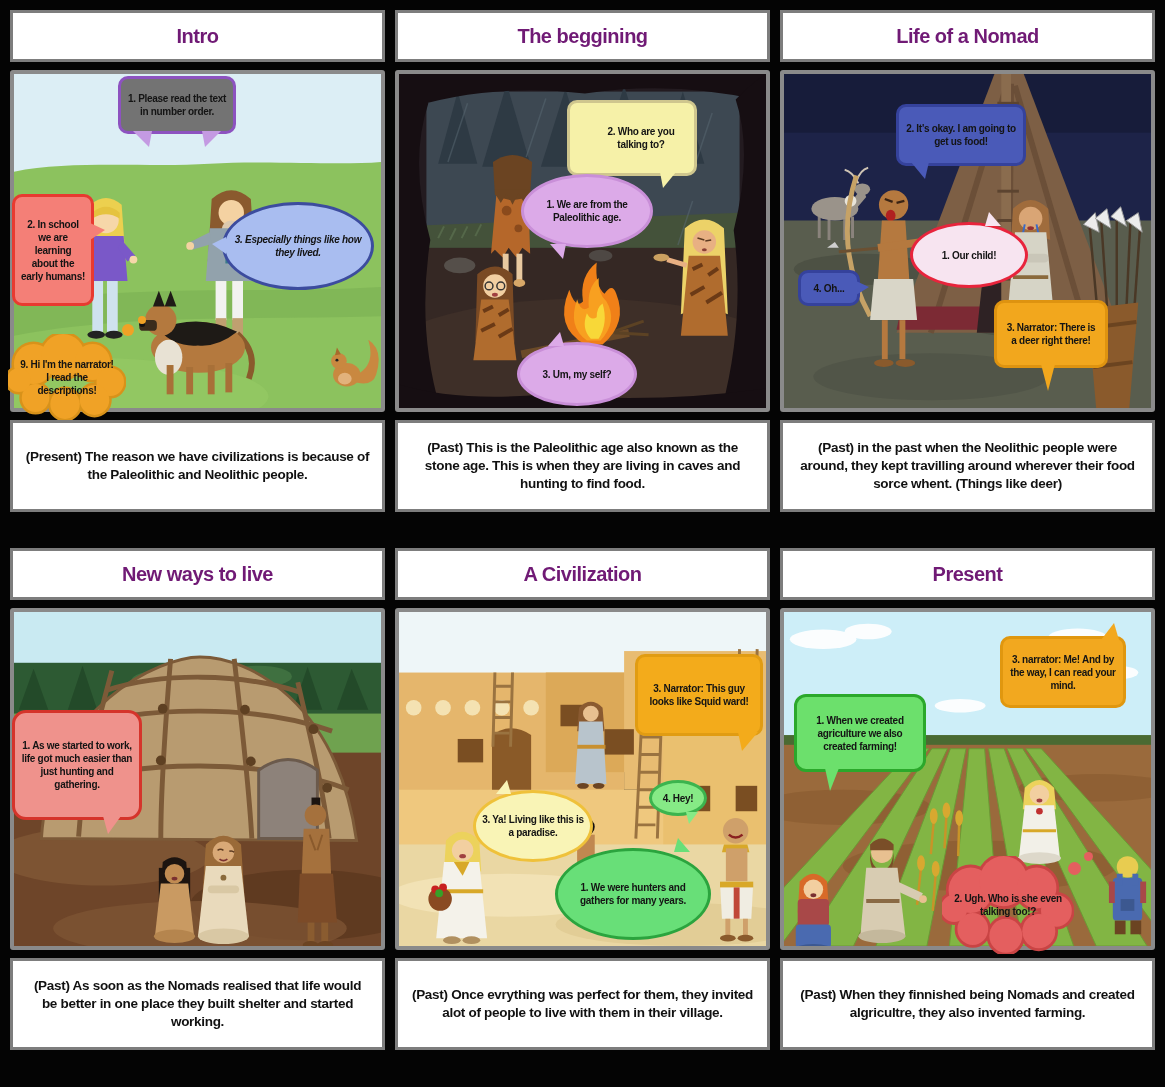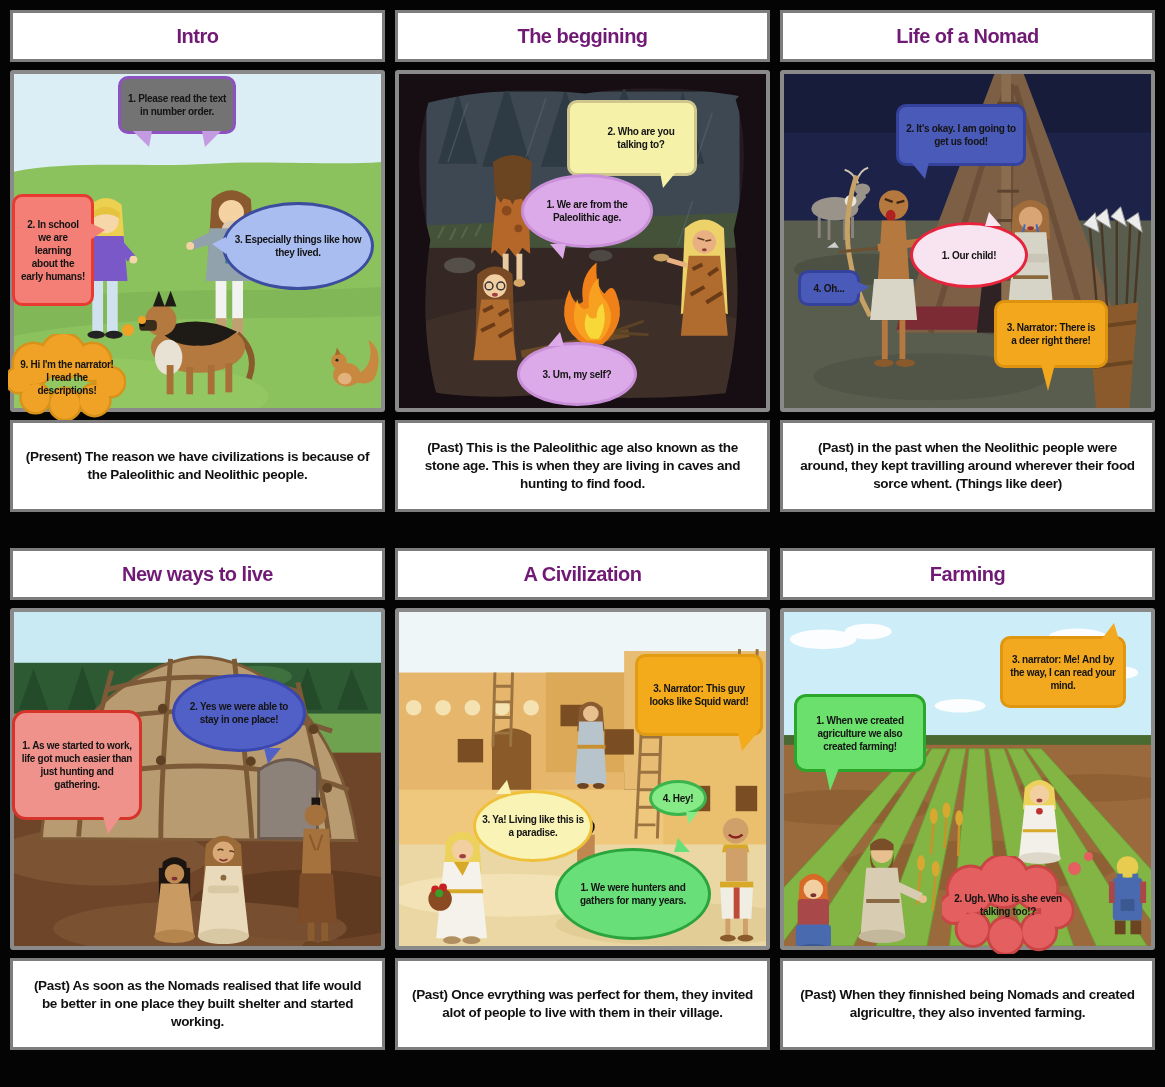--- a/index.html
+++ b/index.html
@@ -112,21 +112,21 @@
       </svg>
       <div class="bubble b-rect t-purple" style="left:104px; top:2px; width:118px; height:58px;">
         <i class="tail" style="left:12px; bottom:-16px; border-width:16px 3px 0 16px; border-color:#c49ae2 transparent transparent transparent;"></i>
         <i class="tail" style="right:12px; bottom:-16px; border-width:16px 16px 0 3px; border-color:#c49ae2 transparent transparent transparent;"></i>
         <span class="btext">1. Please read the text in number order.</span>
       </div>
       <div class="bubble b-rect t-red" style="left:-2px; top:120px; width:82px; height:112px;">
         <i class="tail" style="right:-14px; top:26px; border-width:7px 0 10px 15px; border-color:transparent transparent transparent #f47f77;"></i>
         <span class="btext">2. In school we are learning about the early humans!</span>
       </div>
-      <div class="bubble b-ell t-blueL" style="left:208px; top:128px; width:152px; height:88px;">
+      <div class="bubble b-ell t-blueL" style="left:208px; top:128px; width:152px; height:88px;font-style:italic;">
         <i class="tail" style="left:-13px; top:32px; border-width:7px 14px 10px 0; border-color:transparent #a9bdf0 transparent transparent;"></i>
         <span class="btext">3. Especially things like how they lived.</span>
       </div>
       <div class="bubble cloud" style="left:-6px; top:260px; width:118px; height:86px;">
         <svg class="cloud-svg" viewBox="0 0 120 86" preserveAspectRatio="none">
           <g stroke="#d8921a" stroke-width="5" fill="#f0a226">
             <circle cx="26" cy="30" r="20"></circle>
               <circle cx="56" cy="22" r="22"></circle>
               <circle cx="86" cy="28" r="18"></circle>
             <circle cx="104" cy="48" r="14"></circle>
@@ -440,24 +440,20 @@
           <circle cx="20" cy="12" r="11" fill="#a5713d"></circle>
           <polygon points="8,26 34,26 36,72 6,72" fill="#a5713d"></polygon>
           <path d="M14,32 L20,48 M27,32 L22,48" stroke="#8a5a2c" stroke-width="2"></path>
           <polygon points="4,72 38,72 42,122 2,122" fill="#7c4b28"></polygon>
           <rect x="12" y="122" width="7" height="22" fill="#8a5c30"></rect>
           <rect x="26" y="122" width="7" height="22" fill="#8a5c30"></rect>
           <ellipse cx="15" cy="145" rx="8" ry="4" fill="#6b4422"></ellipse>
           <ellipse cx="30" cy="145" rx="8" ry="4" fill="#6b4422"></ellipse>
         </g>
       </svg>
-      <div class="bubble b-ell t-blueR" style="left:158px; top:62px; width:134px; height:78px;">
-        <i class="tail" style="right:22px; bottom:-15px; border-width:16px 13px 0 4px; border-color:#5160c6 transparent transparent transparent;"></i>
-        <span class="btext">2. Yes we were able to stay in one place!</span>
-      </div>
       <div class="bubble t-salmon" style="left:-2px; top:98px; width:130px; height:110px; border:3px solid #d5342b;">
         <i class="tail" style="right:18px; bottom:-17px; border-width:18px 13px 0 5px; border-color:#ef928c transparent transparent transparent;"></i>
         <span class="btext">1. As we started to work, life got much easier than just hunting and gathering.</span>
       </div>
     </div>
     <div class="descbox">
       <span>(Past) As soon as the Nomads realised that life would be better in one place they built shelter and started working.</span>
     </div>
   </div>
 
@@ -566,21 +562,21 @@
         <span class="btext">1. We were hunters and gathers for many years.</span>
       </div>
     </div>
     <div class="descbox">
       <span>(Past) Once evrything was perfect for them, they invited alot of people to live with them in their village.</span>
     </div>
   </div>
 
   <div class="cell" style="left:780px; top:548px;">
     <div class="titlebox">
-      <span>Farming</span>
+      <span>Present</span>
     </div>
     <div class="scene">
       <svg class="bg" viewBox="0 0 375 342" preserveAspectRatio="none">
         <rect x="0" y="0" width="375" height="136" fill="#cdeef8"></rect>
         <g fill="#ffffff" opacity="0.92">
           <ellipse cx="40" cy="28" rx="34" ry="10"></ellipse>
             <ellipse cx="86" cy="20" rx="24" ry="8"></ellipse>
           <ellipse cx="300" cy="26" rx="30" ry="9"></ellipse>
             <ellipse cx="340" cy="62" rx="22" ry="7"></ellipse>
           <ellipse cx="180" cy="96" rx="26" ry="7"></ellipse>

